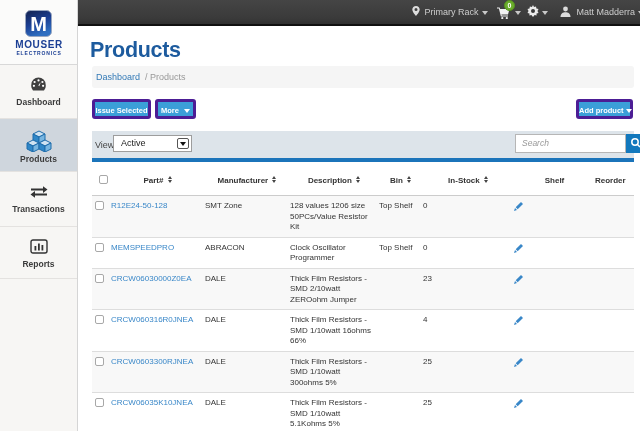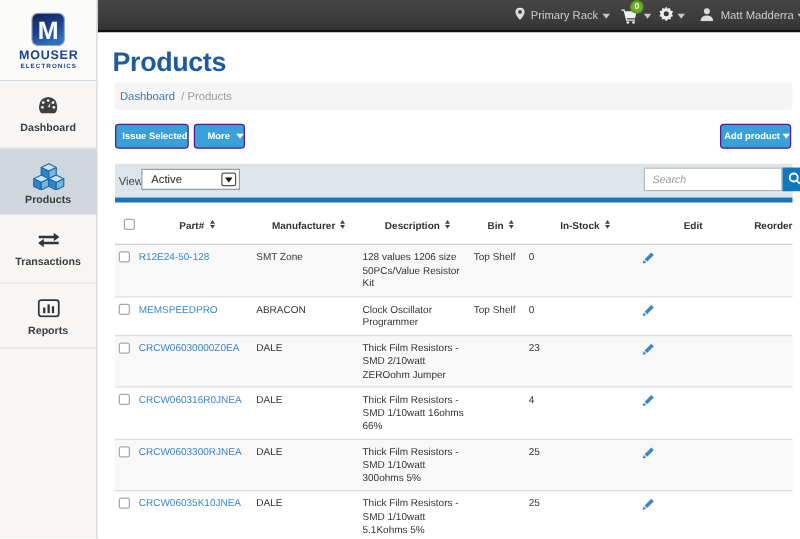--- a/index.html
+++ b/index.html
@@ -43,21 +43,21 @@
 
 
 #main { position:absolute; left:79px; top:26px; width:561px; height:405px; background:#fff; }
 h1 { position:absolute; left:11px; top:12px; font-size:21.5px; letter-spacing:-0.3px; color:#1d5b9e; font-weight:bold; }
 #crumbs { position:absolute; left:13px; top:40px; width:542px; height:22px;
   background:#f5f5f5; border-radius:3px; font-size:9px; line-height:22px; padding-left:4px;
   color:#999; }
 #crumbs a { color:#337ab7; text-decoration:none; }
 
 .btn { position:absolute; height:20px; border-radius:3px; color:#fff; font-weight:bold;
-  font-size:7.5px; text-align:right; background:#3b9fd8; border:1px solid #4c1d95;
+  font-size:7.5px; text-align:center; background:#3b9fd8; border:3px solid #4c1d95;
   line-height:18px; }
 #btn-issue { left:13px; top:73px; width:59px; }
 #btn-more { left:76px; top:73px; width:41px; }
 #btn-add { left:497px; top:73px; width:57px; white-space:nowrap; }
 
 #toolbar { position:absolute; left:13px; top:105px; width:542px; height:27px;
   background:#dde4ea; }
 #toolbar .view { position:absolute; left:3px; top:9px; font-size:9px; color:#444; }
 #selbox { position:absolute; left:21px; top:4px; width:79px; height:17px; background:#fff;
   border:1px solid #9d9d9d; font-size:9px; color:#222; line-height:15px; padding-left:7px; }
@@ -230,22 +230,22 @@
             <col style="width:39px">
         </colgroup>
         <tbody>
             <tr>
           <th style="border-top:none;"><span class="cb"></span></th>
           <th>Part# <span class="sort"></span></th>
           <th>Manufacturer <span class="sort"></span></th>
           <th>Description <span class="sort"></span></th>
           <th>Bin <span class="sort"></span></th>
           <th>In-Stock <span class="sort"></span></th>
-          <th>Edit</th>
-          <th style="text-align:right;margin-top:12px;">Reorder</th>
+          <th>Shelf</th>
+          <th style="text-align:left;margin-top:12px;">Reorder</th>
         </tr>
         <tr class="alt">
           <td><span class="cb"></span></td>
           <td class="part"><a href="#">R12E24-50-128</a></td>
           <td>SMT Zone</td>
           <td>128 values 1206 size 50PCs/Value Resistor Kit</td>
           <td>Top Shelf</td>
           <td>0</td>
           <td><svg width="10" height="10" viewBox="0 0 10 10">
                   <path d="M0 10 L1 7 L3 9 Z M1.7 6.3 L7 1 L9 3 L3.7 8.3 Z" fill="#3987c8"></path>

